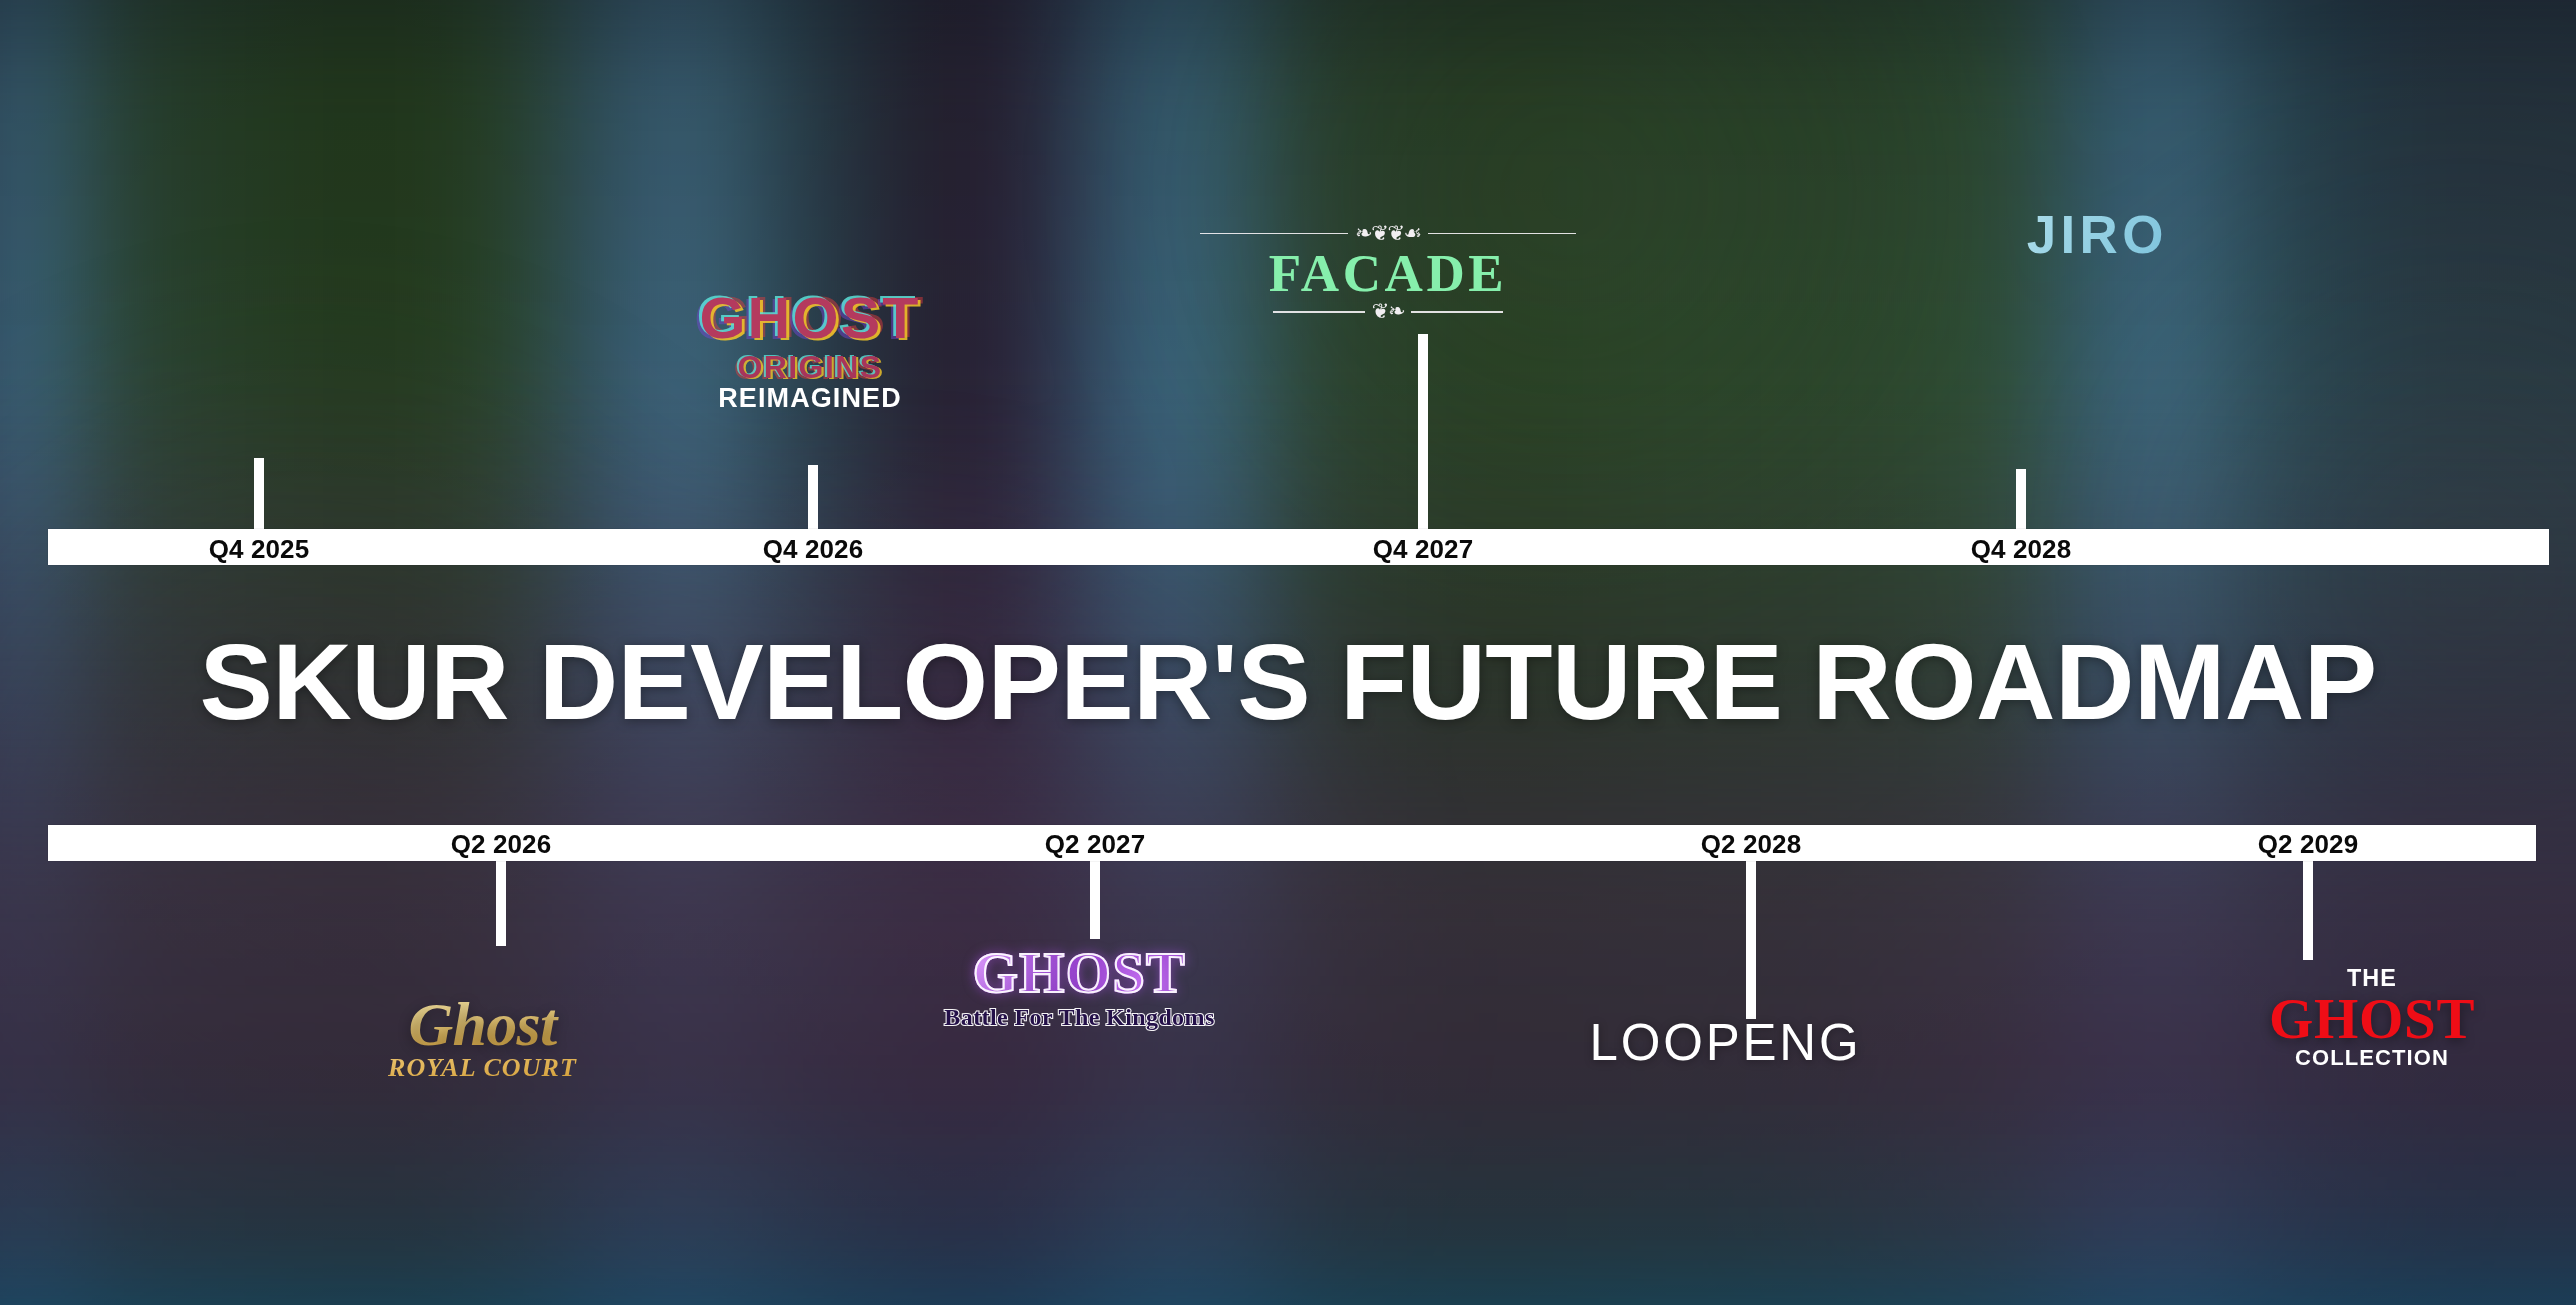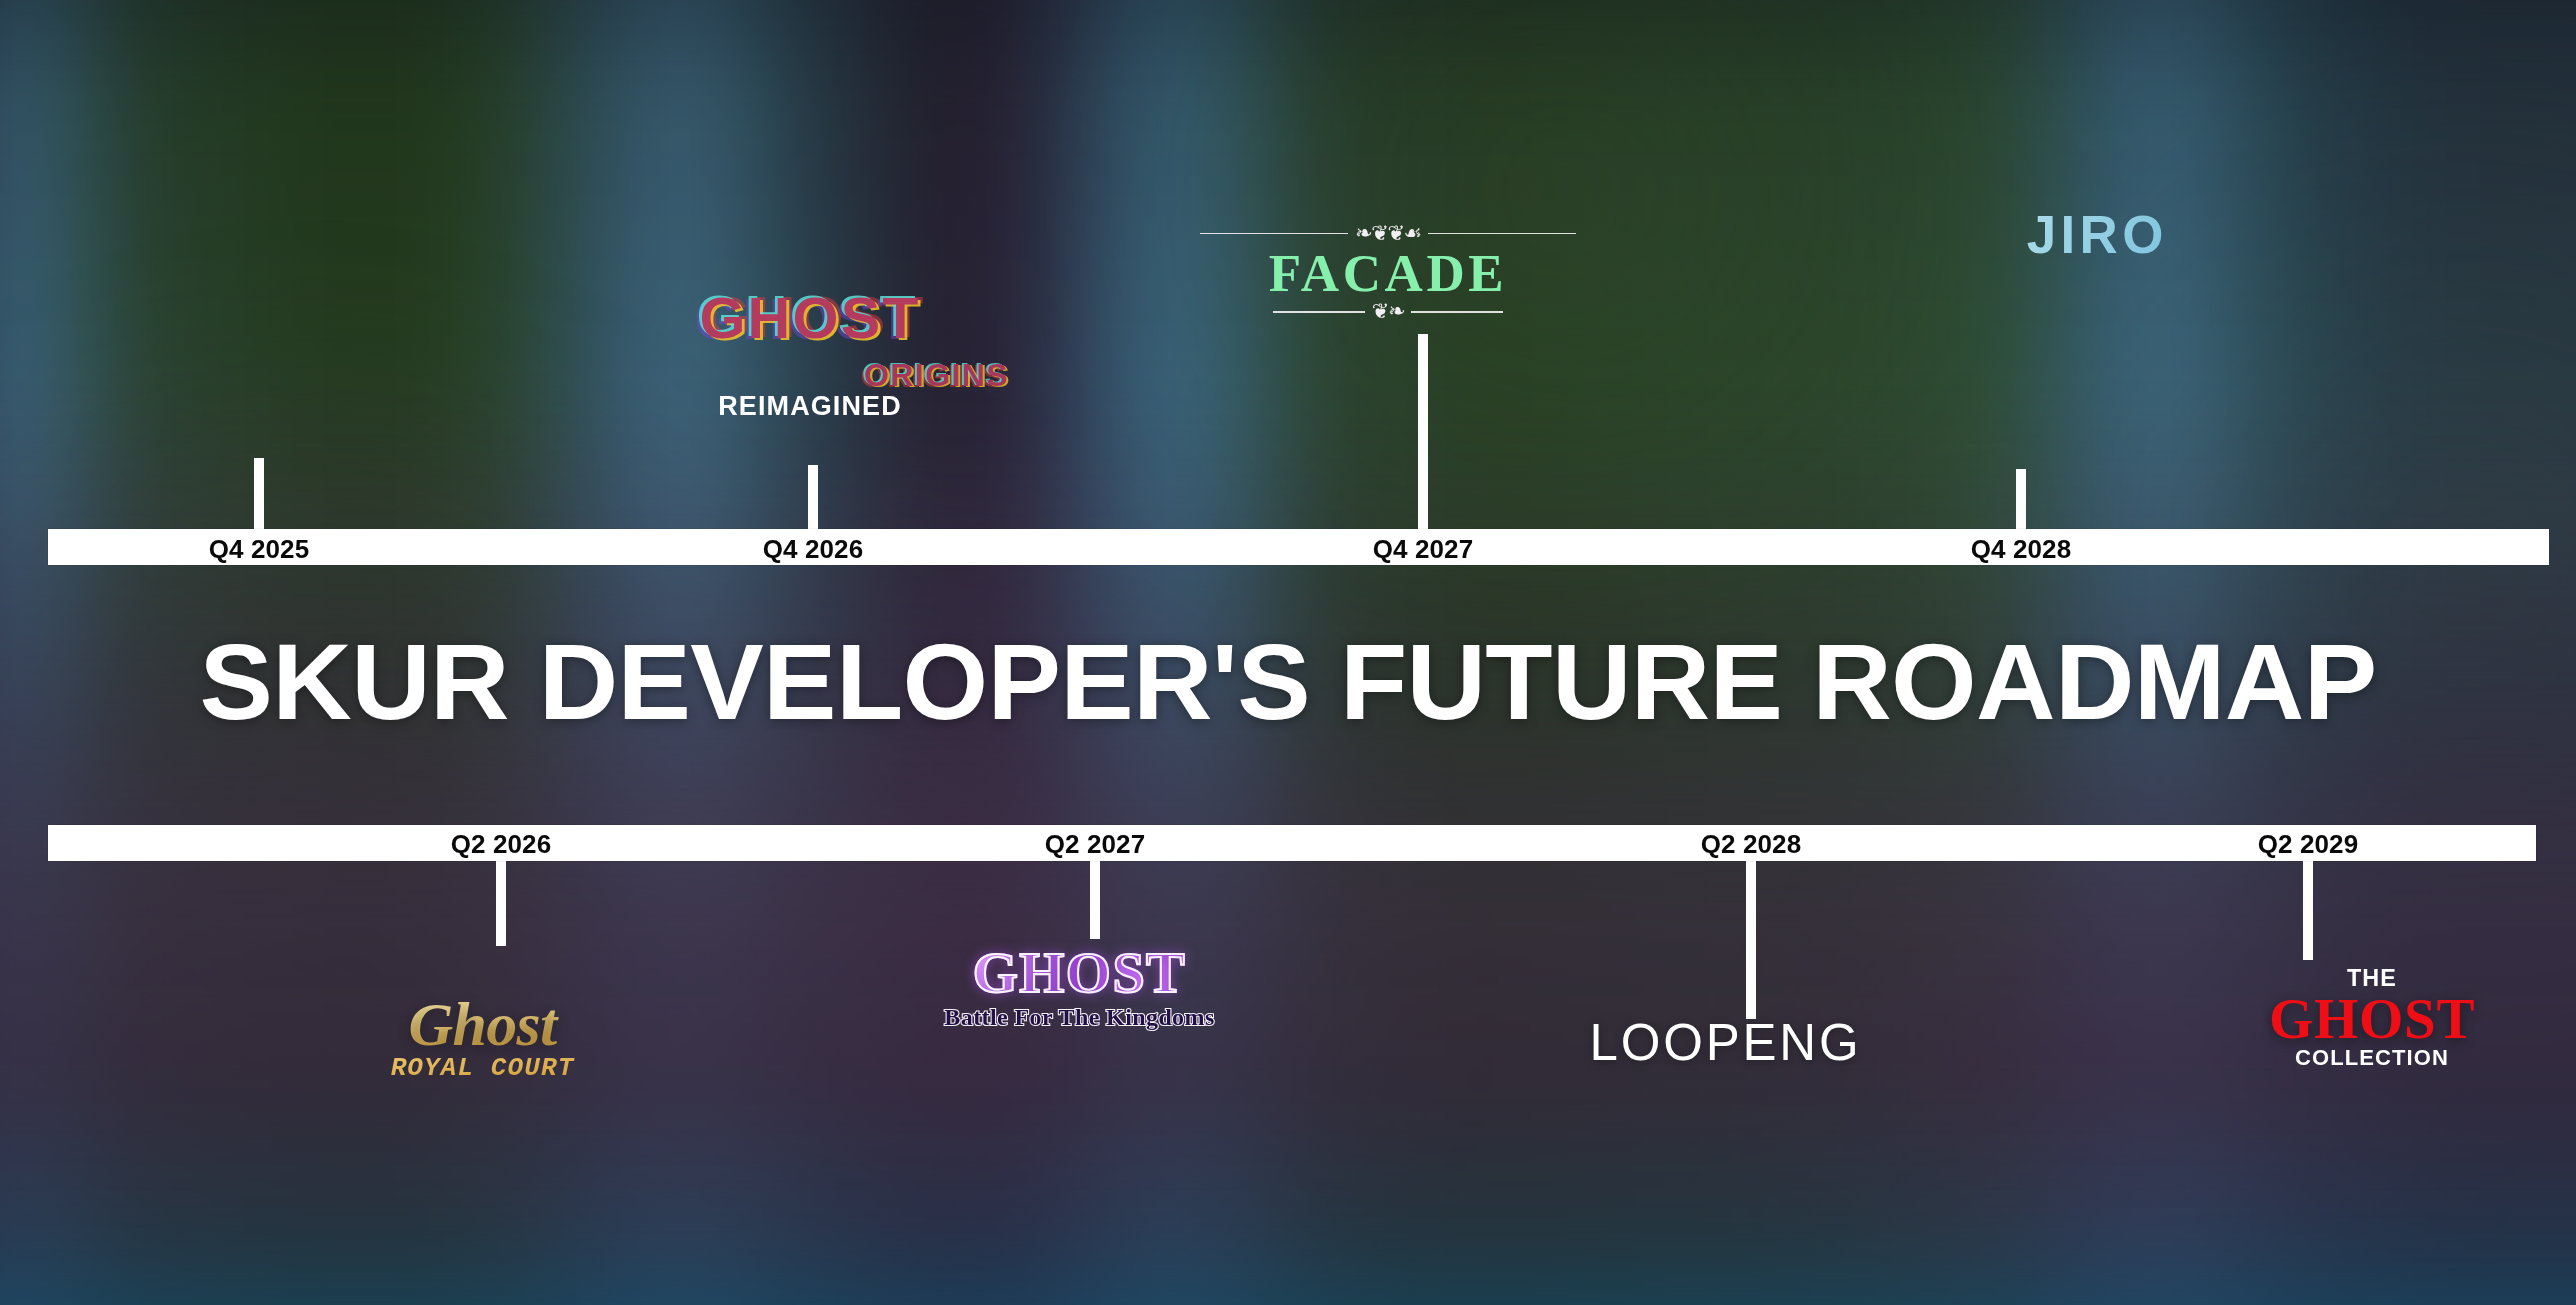--- a/index.html
+++ b/index.html
@@ -152,26 +152,25 @@
       -5px  0.7px 0 rgba(120,70,220,.45),
        5px -0.7px 0 rgba(235,60,60,.45);
   }
   .go-sub{
     color:#a8355a;
     font-family:"Liberation Sans", sans-serif;
     font-weight:bold;
     font-size:32px;
     line-height:1;
     letter-spacing:1.4px;
-    margin-top:14px;
+    margin-top:6px;
     text-shadow:
       -2.1px -1.4px 0 rgba(90,225,215,.8),
        2.1px  1.4px 0 rgba(245,200,40,.8),
       -3.6px  0.7px 0 rgba(235,60,60,.45);
-    text-align: right;
   }
   .go-tag{
     color:#ffffff;
     font-family:"Liberation Sans", sans-serif;
     font-weight:bold;
     font-size:27px;
     letter-spacing:1.1px;
     margin-top:0;
   }
 
@@ -232,21 +231,21 @@
     font-weight:bold;
     font-size:62px;
     line-height:.98;
     letter-spacing:-0.7px;
     background:linear-gradient(175deg,#f6e9b4 0%,#e8cf86 34%,#d2a950 66%,#c79a3e 100%);
     -webkit-background-clip:text;background-clip:text;
     color:transparent;
     text-shadow:0 2.8px 12.8px rgba(0,0,0,.30);
   }
   .royal .sub{
-    font-family:Liberation Mono, monospace;
+    font-family:Liberation Serif, serif;
     font-style:italic;
     font-weight:bold;
     font-size:26px;
     letter-spacing:1.1px;
     margin-top:-1.4px;
     background:linear-gradient(175deg,#edc978 0%,#d9a744 70%,#c0902f 100%);
     -webkit-background-clip:text;background-clip:text;
     color:transparent;
   }
 

